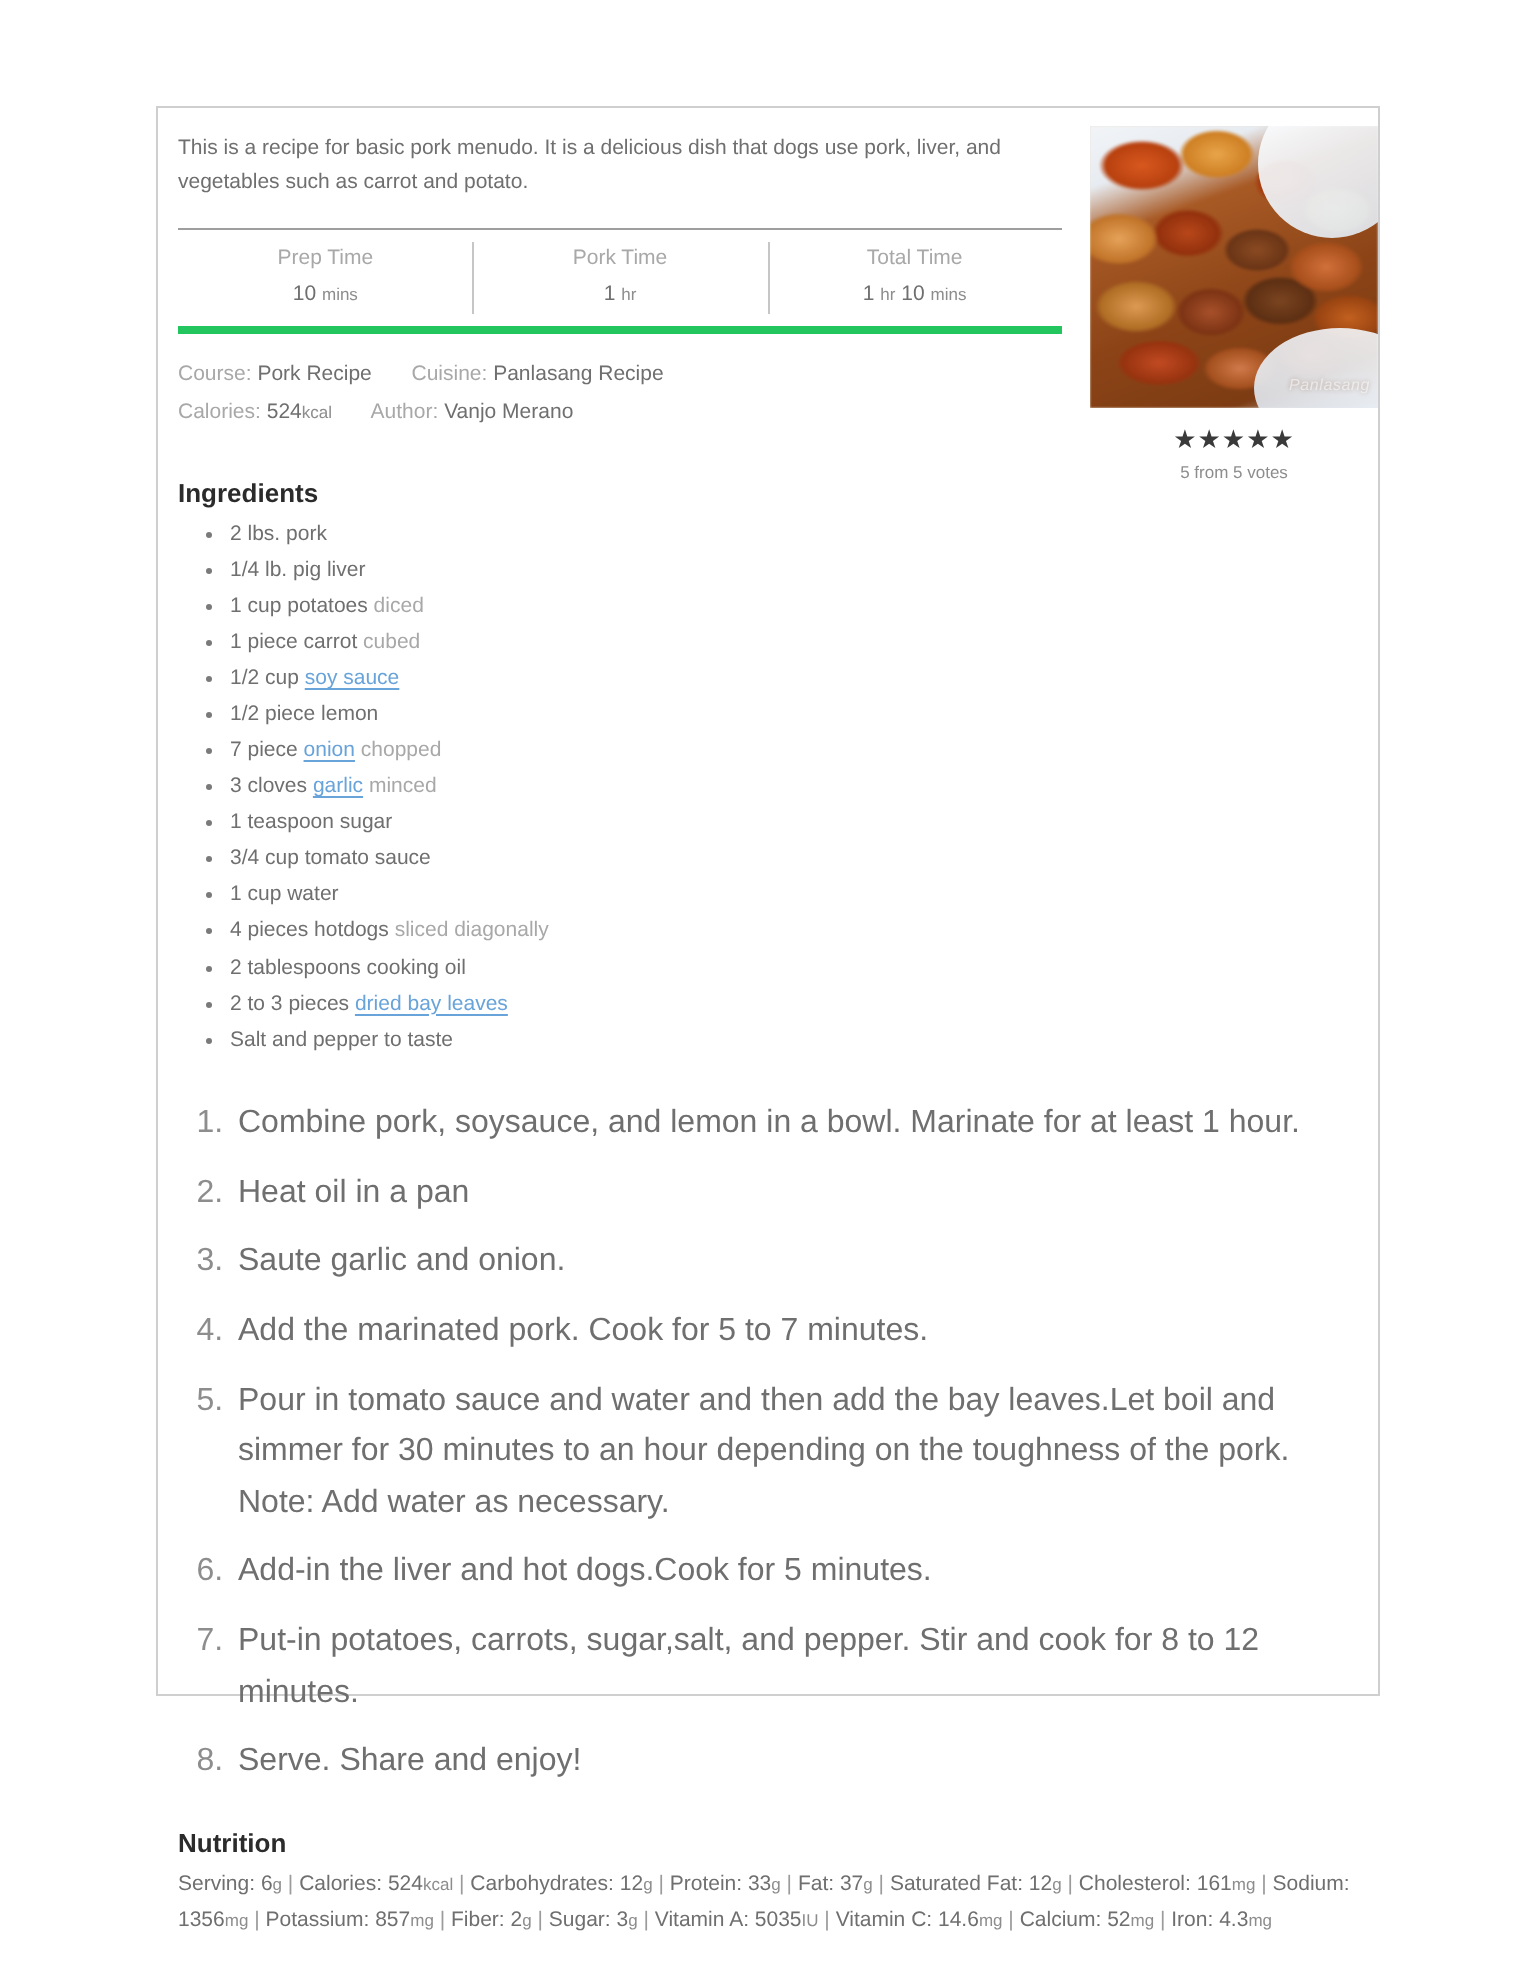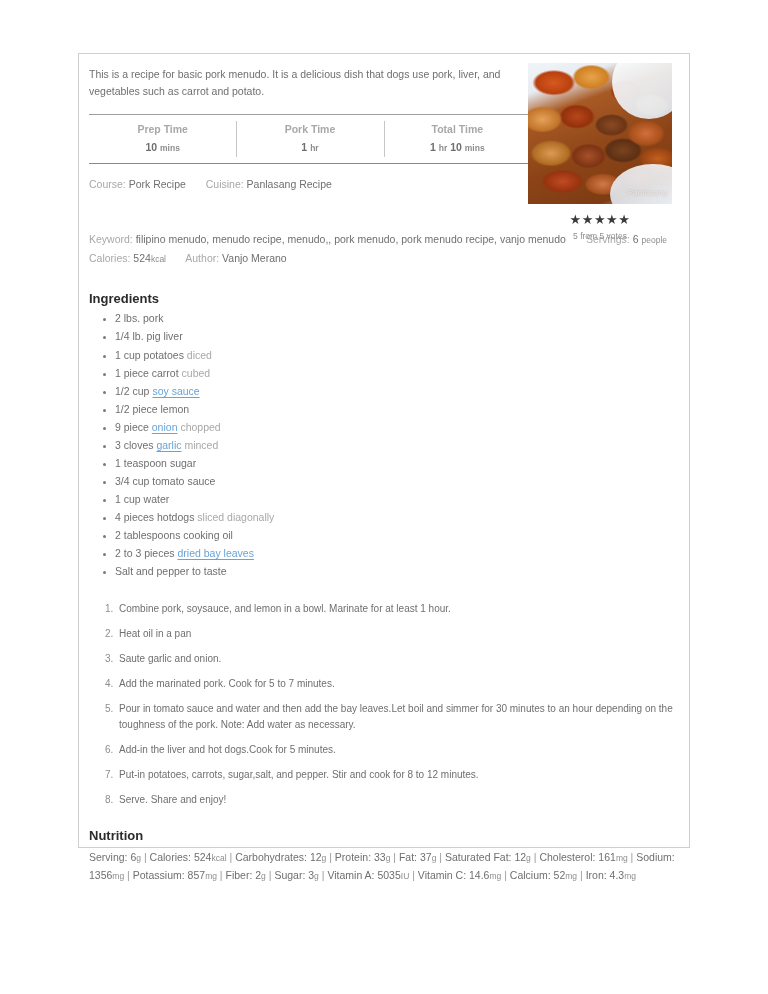--- a/index.html
+++ b/index.html
@@ -54,24 +54,23 @@
     line-height: 1.62;
     color: #6f6f6f;
     margin: 0 0 14px 0;
     width: 440px;
   }
 
   
   .times {
     display: flex;
     border-top: 1px solid #9e9e9e;
-    border-bottom: 1px solid #22c55e;
+    border-bottom: 4px solid #22c55e;
     width: 442px;
     box-sizing: border-box;
-    font-weight: bold;
   }
   .time-cell {
     flex: 1 1 0;
     text-align: center;
     padding: 7px 0 8px 0;
     position: relative;
   }
   .time-cell + .time-cell::before {
     content: "";
     position: absolute;
@@ -140,21 +139,21 @@
     white-space: nowrap;
   }
   .calories-row {
     margin-top: 2px;
     width: 452px;
   }
 
   
   .media {
     position: absolute;
-    right: 17px;
+    right: 0;
     top: 9px;
     width: 144px;
     text-align: center;
   }
   .photo {
     position: relative;
     width: 144px;
     height: 141px;
     overflow: hidden;
     background: #e9e3d8;
@@ -254,21 +253,21 @@
     text-underline-offset: 1.5px;
   }
 
   .instructions-section { margin-top: 21px; }
   .steps {
     list-style: decimal;
     margin: 4px 0 0 0;
     padding-left: 27px;
   }
   .steps li {
-    font-size: 10px;
+    font-size: 16px;
     line-height: 1.6;
     color: #6f6f6f;
     margin: 0 0 9px 0;
     padding-left: 3px;
     width: 558px;
   }
   .steps li::marker { color: #8d8d8d; }
 
   .nutrition-section { margin-top: 18px; }
   .nutrition-text {
@@ -319,50 +318,39 @@
       </div>
 
       <div class="meta-row meta-course-row">
         <span class="meta-label">Course:</span>
         <span class="meta-value">Pork Recipe</span>
         <span class="meta-gap"></span>
         <span class="meta-label">Cuisine:</span>
         <span class="meta-value">Panlasang Recipe</span>
       </div>
 
-      <div class="keyword-row">
-        <div class="keyword-text">
-          <span class="meta-label">Keyword:</span>
-          <span class="meta-value">filipino menudo, menudo recipe, menudo,, pork menudo, pork menudo recipe, vanjo menudo</span>
-        </div>
-        <div class="servings-text">
-          <span class="meta-label">Servings:</span>
-          <span class="meta-value">6</span>
-          <span class="unit">people</span>
-        </div>
-      </div>
 
       <div class="meta-row calories-row">
         <span class="meta-label">Calories:</span>
         <span class="meta-value">524</span><span class="unit">kcal</span>
         <span class="meta-gap"></span>
         <span class="meta-label">Author:</span>
         <span class="meta-value">Vanjo Merano</span>
       </div>
 
       <div class="ingredients-section">
         <h2 class="section-heading">Ingredients</h2>
         <ul class="ing-list" id="ing-list">
             <li><span>2 lbs. pork</span></li>
             <li><span>1/4 lb. pig liver</span></li>
             <li><span>1 cup potatoes</span><span class="ing-note"> diced</span></li>
             <li><span>1 piece carrot</span><span class="ing-note"> cubed</span></li>
             <li><span>1/2 cup </span><a class="ing-link" href="#">soy sauce</a></li>
             <li><span>1/2 piece lemon</span></li>
-            <li><span>9 piece </span><a class="ing-link" href="#">onion</a><span class="ing-note"> chopped</span></li>
+            <li><span>7 piece </span><a class="ing-link" href="#">onion</a><span class="ing-note"> chopped</span></li>
             <li><span>3 cloves </span><a class="ing-link" href="#">garlic</a><span class="ing-note"> minced</span></li>
             <li><span>1 teaspoon sugar</span></li>
             <li><span>3/4 cup tomato sauce</span></li>
             <li><span>1 cup water</span></li>
             <li><span>4 pieces hotdogs</span><span class="ing-note"> sliced diagonally</span></li>
             <li><span>2 tablespoons cooking oil</span></li>
             <li><span>2 to 3 pieces </span><a class="ing-link" href="#">dried bay leaves</a></li>
             <li><span>Salt and pepper to taste</span></li>
           </ul>
       </div>

